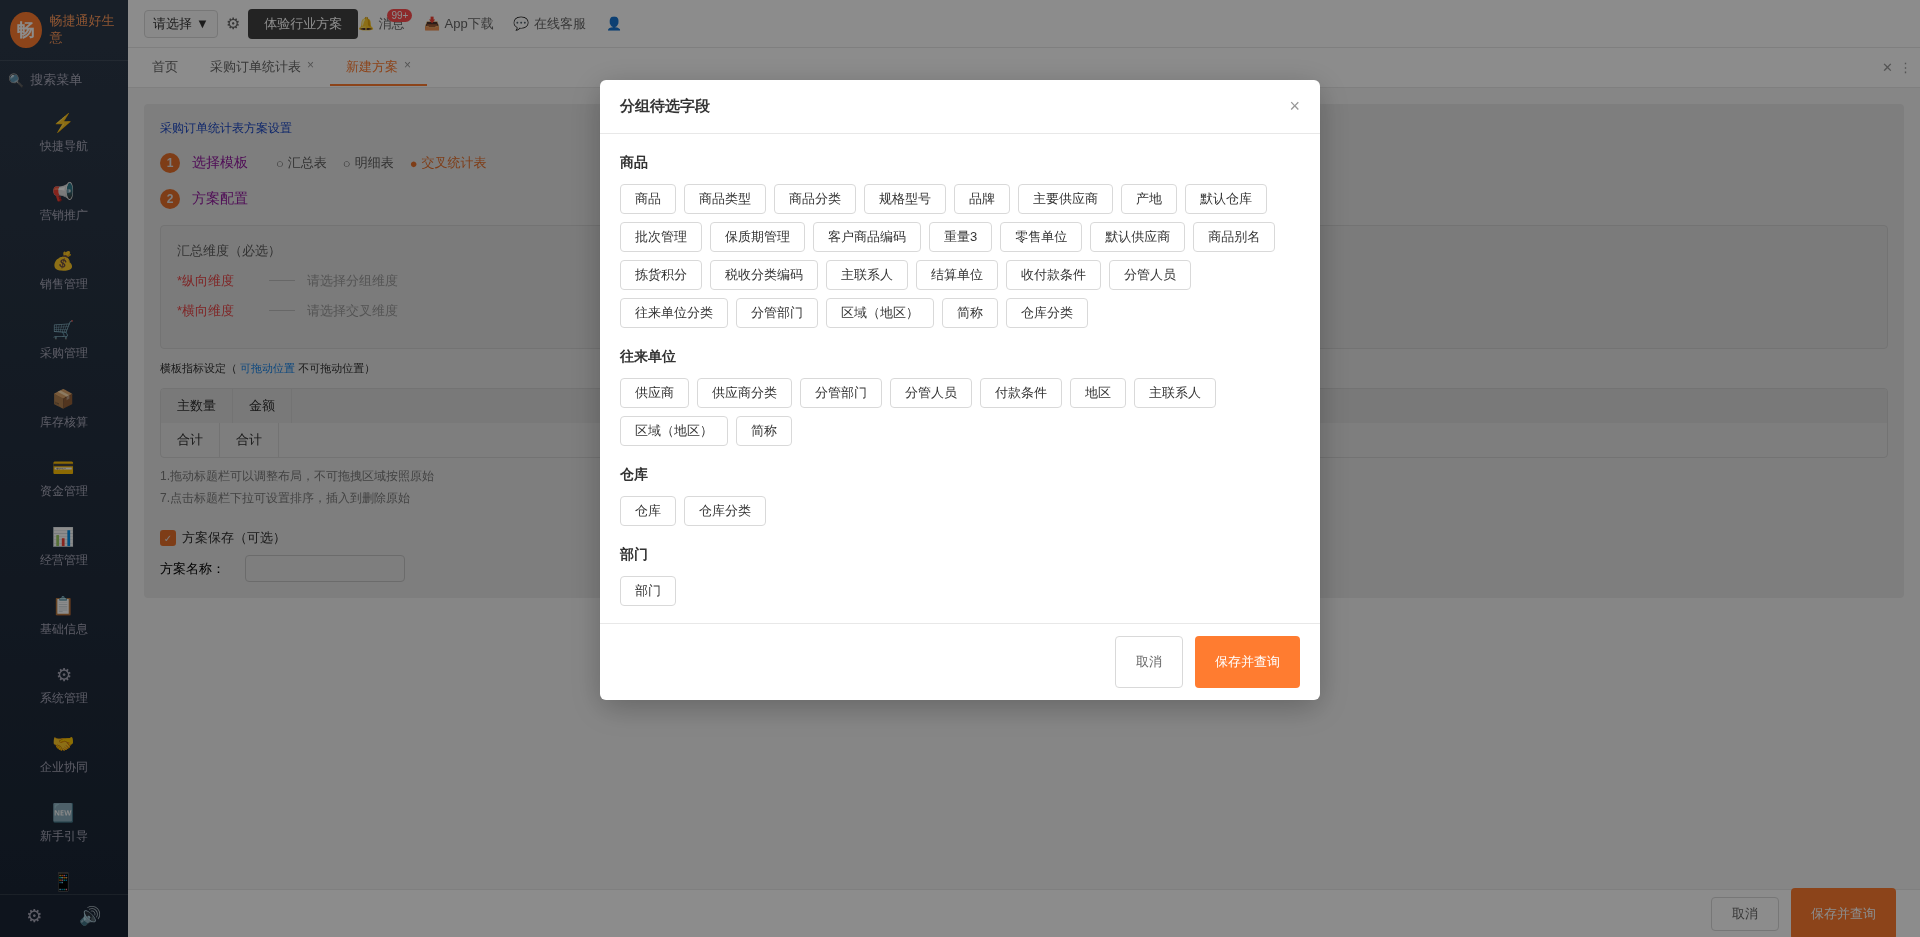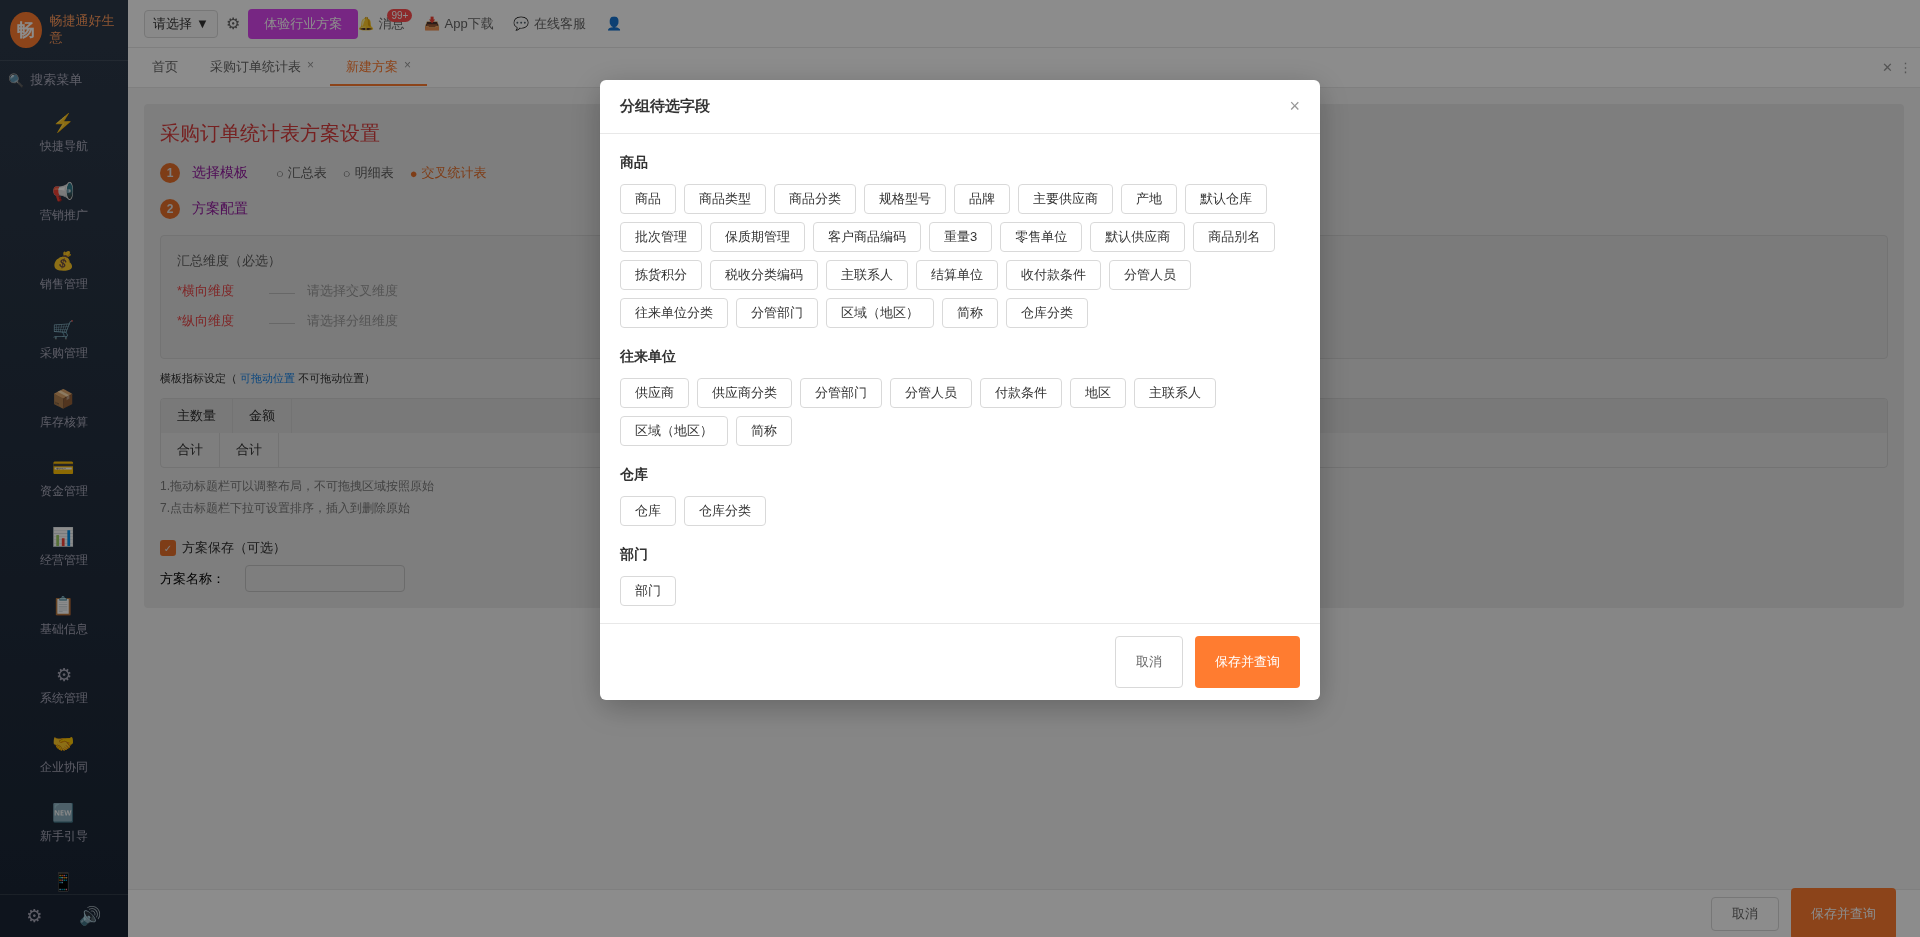--- a/index.html
+++ b/index.html
@@ -48,21 +48,21 @@
       padding: 0 16px; z-index: 9;
     }
     .header-left { display: flex; align-items: center; gap: 8px; }
     .header-selector {
       border: 1px solid #d9d9d9; border-radius: 4px;
       padding: 4px 8px; display: flex; align-items: center; gap: 4px;
       color: #333; cursor: pointer; background: #fafafa;
     }
     .header-gear { color: #666; cursor: pointer; font-size: 16px; }
     .header-btn {
-      background: #d946ef; color: #fff; border: none;
+      background: #404040; color: #fff; border: none;
       padding: 6px 16px; border-radius: 4px; cursor: pointer; font-size: 13px;
     }
     .header-right { display: flex; align-items: center; gap: 20px; color: #666; font-size: 13px; }
     .header-badge { position: relative; cursor: pointer; display: flex; align-items: center; gap: 4px; }
     .badge-dot {
       position: absolute; top: -6px; right: -8px;
       background: #ff4d4f; color: #fff; border-radius: 10px;
       font-size: 10px; padding: 1px 4px; min-width: 16px; text-align: center;
     }
 
@@ -87,33 +87,33 @@
     .main {
       position: fixed; left: 128px; top: 88px; right: 0; bottom: 0;
       background: #f5f5f5; overflow: auto; padding: 16px;
     }
 
     
     .page-content {
       background: #fff; border-radius: 4px; padding: 16px;
       filter: brightness(0.9);
     }
-    .page-title { font-size: 20px; color: #ef4444; margin-bottom: 16px; }
+    .page-title { font-size: 12px; color: #1d4ed8; margin-bottom: 16px; }
     .step-row { display: flex; align-items: center; gap: 12px; margin-bottom: 16px; }
     .step-badge {
       background: #ff7c30; color: #fff; border-radius: 50%;
       width: 20px; height: 20px; display: flex; align-items: center; justify-content: center;
       font-size: 12px; font-weight: bold; flex-shrink: 0;
     }
     .step-label { font-size: 14px; color: #a21caf; font-weight: 500; }
     .radio-group { display: flex; align-items: center; gap: 16px; margin-left: 16px; }
     .radio-item { display: flex; align-items: center; gap: 4px; color: #666; font-size: 13px; }
     .radio-checked { color: #ff7c30; }
     .config-section { background: #fafafa; border: 1px solid #e8e8e8; border-radius: 4px; padding: 16px; margin-bottom: 12px; }
-    .config-row { display: flex; align-items: flex-end; gap: 12px; margin-bottom: 12px; }
+    .config-row { display: flex; align-items: flex-start; gap: 12px; margin-bottom: 12px; }
     .config-label { color: #666; font-size: 13px; min-width: 80px; }
     .required { color: #ff4d4f; }
     .select-placeholder { color: #aaa; font-size: 13px; }
     .stat-table { border: 1px solid #e8e8e8; border-radius: 4px; overflow: hidden; margin-top: 12px; }
     .stat-header { background: #f5f5f5; display: flex; }
     .stat-cell { padding: 8px 16px; border-right: 1px solid #e8e8e8; font-size: 13px; color: #333; }
     .stat-body { display: flex; }
 
     
     .overlay {
@@ -329,28 +329,28 @@
 
     <div class="step-row">
       <div class="step-badge">2</div>
       <span class="step-label">方案配置</span>
     </div>
     <div class="config-section">
       <div class="config-row">
         <span class="config-label">汇总维度（必选）</span>
       </div>
       <div class="config-row">
+        <span class="config-label required">*纵向维度</span>
+        <span style="color:#ccc;">——</span>
+        <span class="select-placeholder">请选择分组维度</span>
+      </div>
+      <div class="config-row">
         <span class="config-label required">*横向维度</span>
         <span style="color:#ccc;">——</span>
         <span class="select-placeholder">请选择交叉维度</span>
-      </div>
-      <div class="config-row">
-        <span class="config-label required">*纵向维度</span>
-        <span style="color:#ccc;">——</span>
-        <span class="select-placeholder">请选择分组维度</span>
       </div>
     </div>
     <div style="font-size:11px;color:#333;margin-bottom:8px;">
       <span>横板指标设定（</span>
       <span style="color:#1890ff;cursor:pointer;">可拖动位置</span>
       <span>不可拖动位置）</span>
     </div>
     <div class="stat-table">
       <div class="stat-header">
         <div class="stat-cell">主数量</div>

